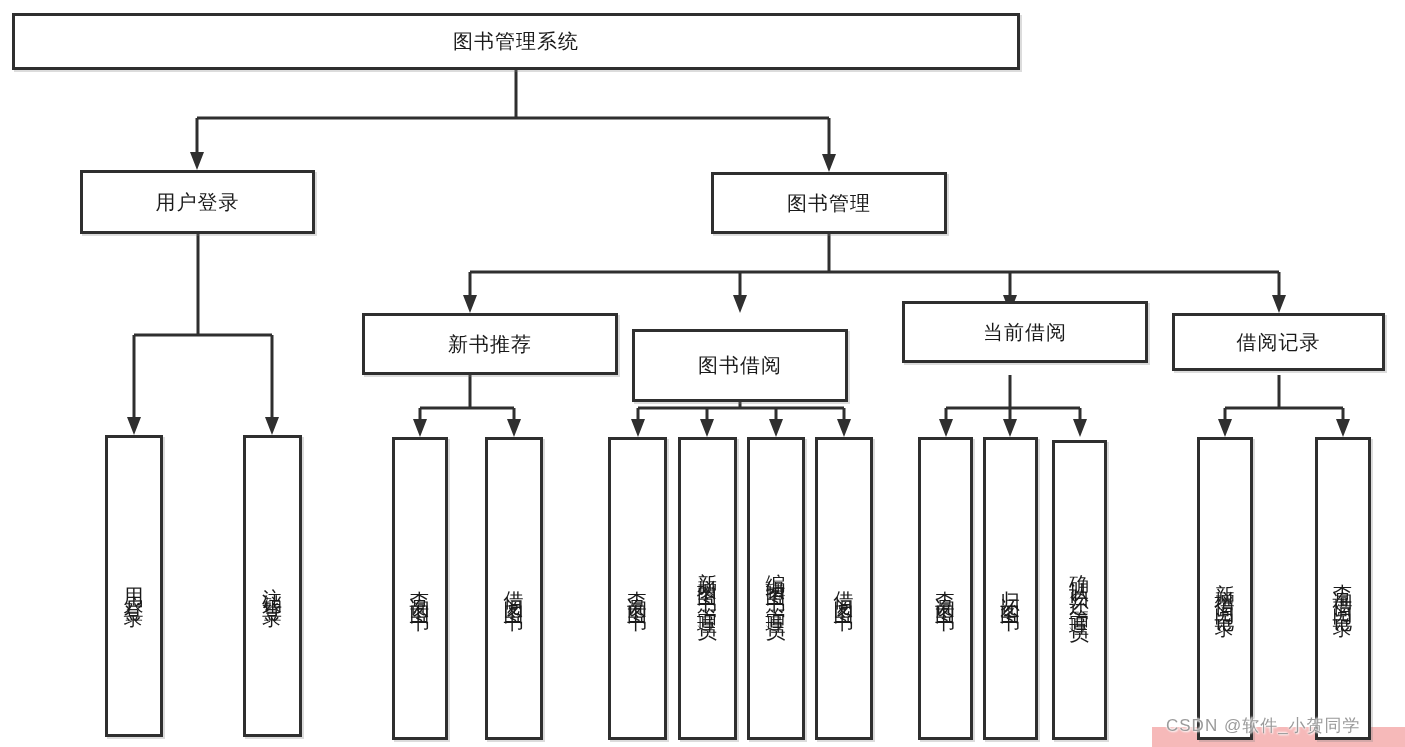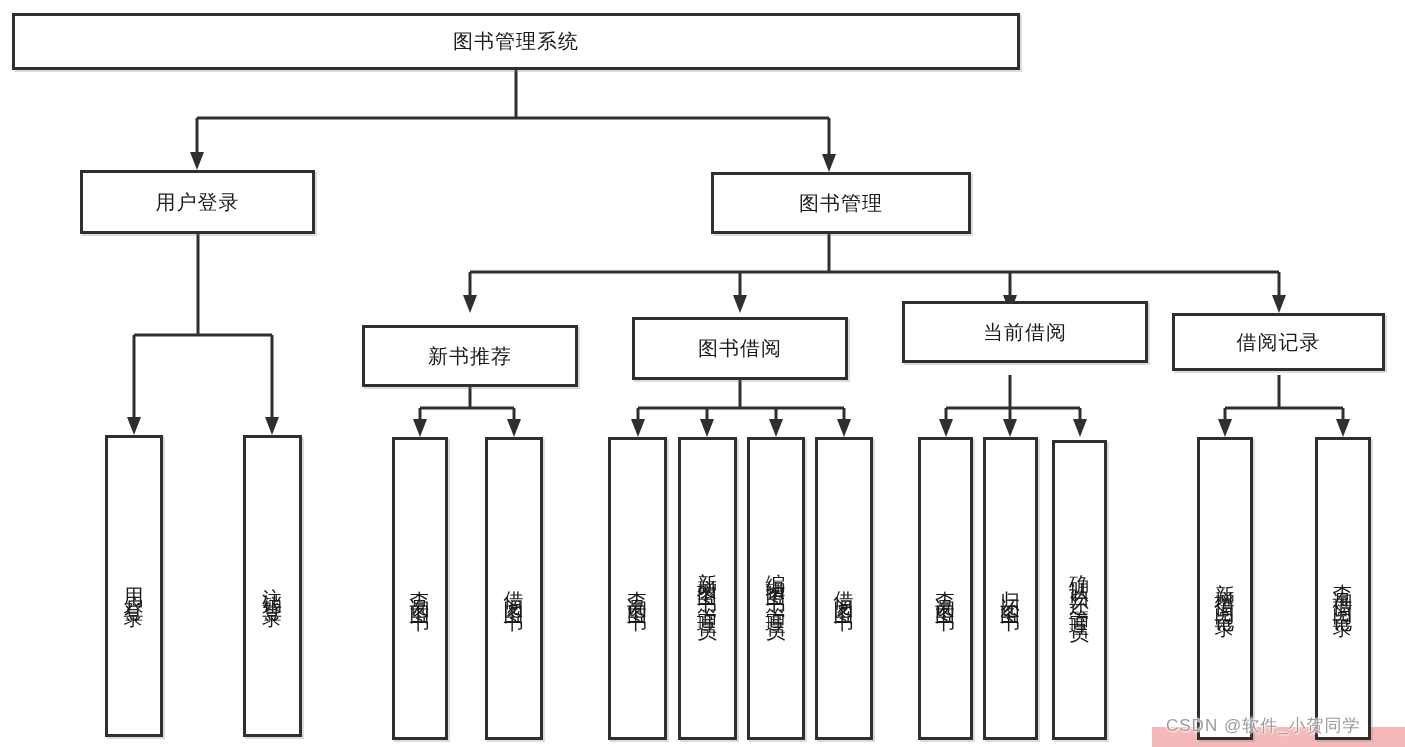--- a/index.html
+++ b/index.html
@@ -80,24 +80,24 @@
       M939 419 L953 419 L946 437 Z
       M1003 419 L1017 419 L1010 437 Z
       M1073 419 L1087 419 L1080 437 Z
       M1218 419 L1232 419 L1225 437 Z
       M1336 419 L1350 419 L1343 437 Z"></path>
   </svg>
 
   <div class="box h" style="left:12px;top:13px;width:1008px;height:57px">图书管理系统</div>
 
   <div class="box h" style="left:80px;top:170px;width:235px;height:64px">用户登录</div>
-  <div class="box h" style="left:711px;top:172px;width:260px;height:62px">图书管理</div>
+  <div class="box h" style="left:711px;top:172px;width:236px;height:62px">图书管理</div>
 
-  <div class="box h" style="left:362px;top:325px;width:216px;height:62px">新书推荐</div>
-  <div class="box h" style="left:632px;top:317px;width:216px;height:63px">图书借阅</div>
+  <div class="box h" style="left:362px;top:313px;width:256px;height:62px">新书推荐</div>
+  <div class="box h" style="left:632px;top:329px;width:216px;height:73px">图书借阅</div>
   <div class="box h" style="left:902px;top:301px;width:246px;height:62px">当前借阅</div>
   <div class="box h" style="left:1172px;top:313px;width:213px;height:58px">借阅记录</div>
 
   <div class="box v" style="left:105px;top:435px;width:58px;height:302px">用户登录</div>
   <div class="box v" style="left:243px;top:435px;width:59px;height:302px">注销登录</div>
 
   <div class="box v" style="left:392px;top:437px;width:56px;height:303px">查询图书</div>
   <div class="box v" style="left:485px;top:437px;width:58px;height:303px">借阅图书</div>
 
   <div class="box v" style="left:608px;top:437px;width:59px;height:303px">查询图书</div>

